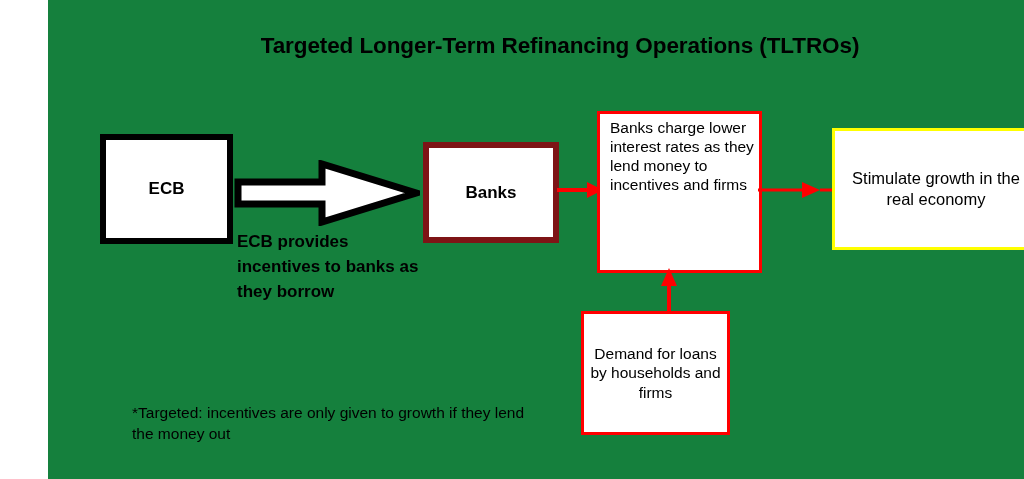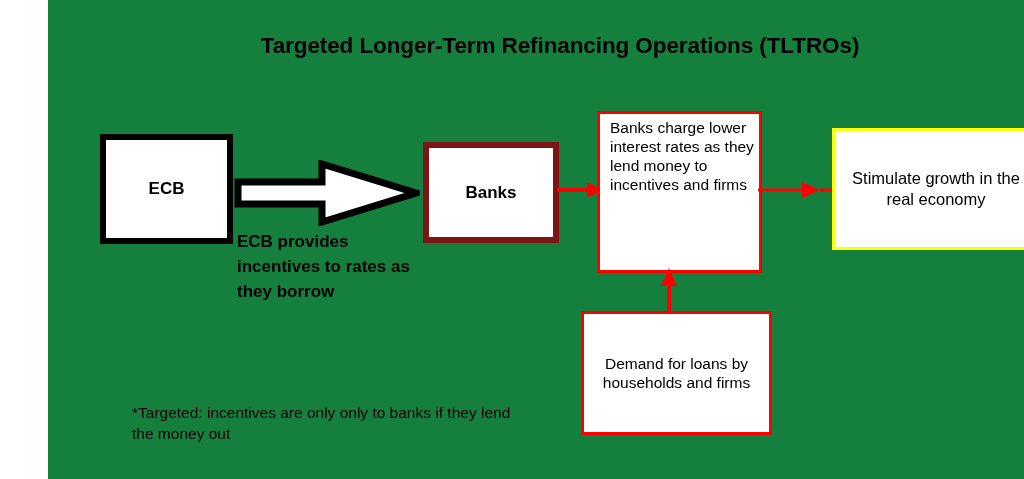--- a/index.html
+++ b/index.html
@@ -95,21 +95,21 @@
     text-align: left;
     line-height: 1.22;
     padding: 5px 0 0 10px;
     box-sizing: border-box;
   }
 
   
   #node-demand {
     left: 533px;
     top: 311px;
-    width: 191px;
+    width: 149px;
     height: 124px;
     border: 3px solid #FF0000;
   }
   #node-demand .node-label {
     font-size: 15.5px;
     text-align: center;
     line-height: 1.24;
     padding: 0 4px;
     box-sizing: border-box;
   }
@@ -196,23 +196,23 @@
   <div id="diagram-title">Targeted Longer-Term Refinancing Operations (TLTROs)</div>
 
   <div class="node" id="node-ecb">
     <span class="node-label">ECB</span>
   </div>
 
   <svg id="arrow-ecb-banks" viewBox="0 0 186 66" preserveAspectRatio="none">
     <polygon points="4,22 88,22 88,4 182,33 88,62 88,44 4,44" fill="#FFFFFF" stroke="#000000" stroke-width="7" stroke-linejoin="miter"></polygon>
   </svg>
 
-  <div id="caption-ecb-incentives">ECB provides incentives to rates as they borrow</div>
-
-  <div id="footnote-targeted">*Targeted: incentives are only only to banks if they lend the money out</div>
+  <div id="caption-ecb-incentives">ECB provides incentives to banks as they borrow</div>
+
+  <div id="footnote-targeted">*Targeted: incentives are only given to growth if they lend the money out</div>
 
   <div class="node" id="node-banks">
     <span class="node-label">Banks</span>
   </div>
 
   <svg class="connector" id="connector-banks-to-rates" viewBox="0 0 46 24" preserveAspectRatio="none">
     <line x1="0" y1="12" x2="34" y2="12" stroke="#FF0000" stroke-width="4"></line>
     <polygon points="30,4 46,12 30,20" fill="#FF0000"></polygon>
   </svg>
 

